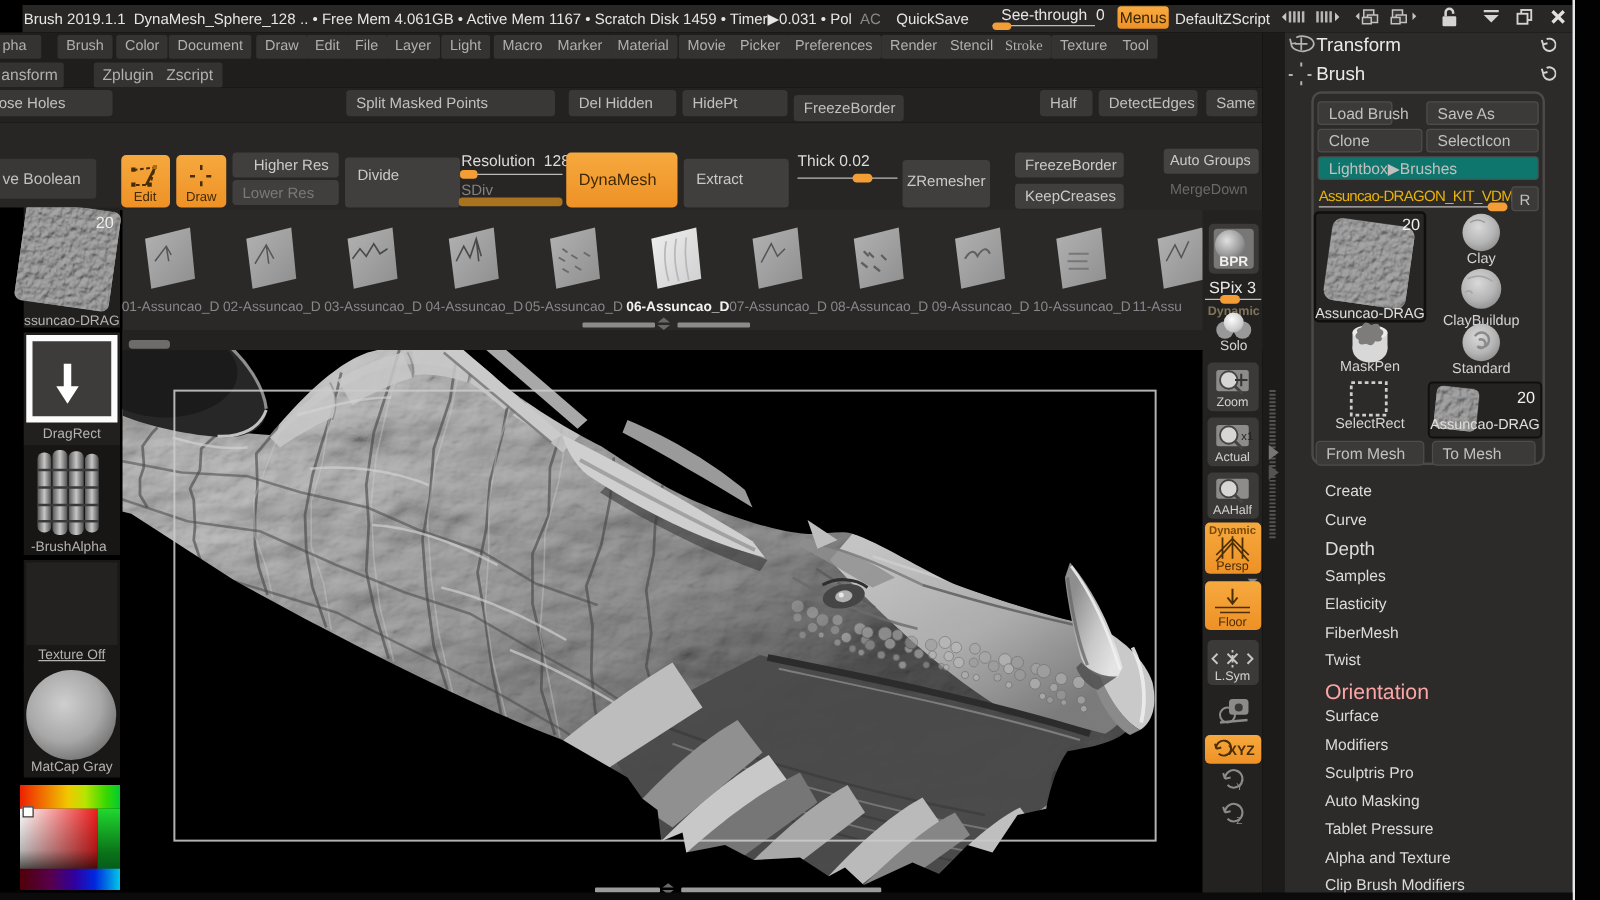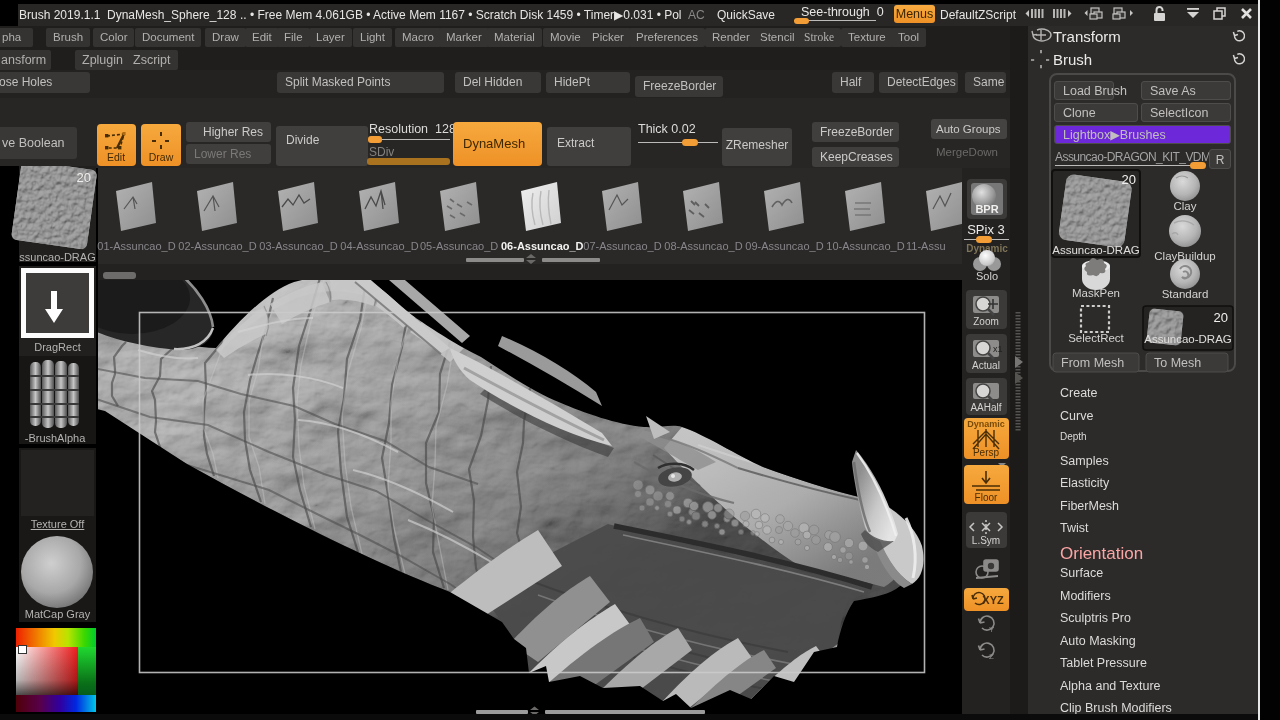--- a/index.html
+++ b/index.html
@@ -689,22 +689,22 @@
       <path d="M3.5 5.5 a5 5 0 1 0 2.8 -4.2 M3.5 5.5 l-1.1 -3.5 m1.1 3.5 l3.5 -0.9"></path>
       <path d="M3.5 28.5 a5 5 0 1 0 2.8 -4.2 M3.5 28.5 l-1.1 -3.5 m1.1 3.5 l3.5 -0.9"></path>
     </g>
   </svg>
 
   <div class="abs" style="left:1049px;top:73px;width:187px;height:299px;border:2px solid #4b4a48;border-radius:8px;box-sizing:border-box;"></div>
   <div class="btn" style="left:1054px;top:81px;width:60px;height:19px;line-height:19px;background:#3b3a39;border:1px solid #4e4d4b;font-size:12.5px;">Load Brush</div>
   <div class="btn" style="left:1141px;top:81px;width:90px;height:19px;line-height:19px;background:#3b3a39;border:1px solid #4e4d4b;font-size:12.5px;">Save As</div>
   <div class="btn" style="left:1054px;top:103px;width:84px;height:19px;line-height:19px;background:#3b3a39;border:1px solid #4e4d4b;font-size:12.5px;">Clone</div>
   <div class="btn" style="left:1141px;top:103px;width:90px;height:19px;line-height:19px;background:#3b3a39;border:1px solid #4e4d4b;font-size:12.5px;">SelectIcon</div>
-  <div class="btn" style="left:1054px;top:125px;width:177px;height:19px;line-height:19px;background:#6d28d9;border:1px solid #4e4d4b;font-size:12.5px;">Lightbox▶Brushes</div>
-  <div class="lbl" style="left:1055px;top:150px;font-size:12px;letter-spacing:-0.55px;color:#a3a3a3;">Assuncao-DRAGON_KIT_VDM</div>
+  <div class="btn" style="left:1054px;top:125px;width:177px;height:19px;line-height:19px;background:#0f766e;border:1px solid #4e4d4b;font-size:12.5px;">Lightbox▶Brushes</div>
+  <div class="lbl" style="left:1055px;top:150px;font-size:12px;letter-spacing:-0.55px;color:#eab308;">Assuncao-DRAGON_KIT_VDM</div>
   <div class="abs" style="left:1055px;top:165px;width:150px;height:1px;background:#bdbbb9;"></div>
   <div class="abs" style="left:1190px;top:162px;width:16px;height:7px;background:#f29d35;border-radius:3.5px;"></div>
   <div class="btn" style="left:1209px;top:149px;width:22px;height:20px;line-height:20px;text-align:center;padding:0;background:#3b3a39;border:1px solid #4e4d4b;">R</div>
 
   <svg class="abs" style="left:1048px;top:168px;" width="190" height="206" viewBox="0 0 190 206">
     <defs>
       <radialGradient id="clay" cx="0.42" cy="0.35" r="0.8">
         <stop offset="0" stop-color="#d9d9d9"></stop>
           <stop offset="0.55" stop-color="#b5b5b5"></stop>
           <stop offset="1" stop-color="#808080"></stop>
@@ -753,21 +753,21 @@
     <g font-family="Liberation Sans">
       <rect x="5" y="185" width="86" height="19" rx="3" fill="#3b3a39" stroke="#4e4d4b"></rect>
       <text x="13" y="199" font-size="12.5" fill="#c2c0be">From Mesh</text>
       <rect x="98" y="185" width="82" height="19" rx="3" fill="#3b3a39" stroke="#4e4d4b"></rect>
       <text x="106" y="199" font-size="12.5" fill="#c2c0be">To Mesh</text>
     </g>
   </svg>
 
   <div class="lbl" style="left:1060px;top:386px;font-size:12.5px;color:#dddbd9;">Create</div>
   <div class="lbl" style="left:1060px;top:409px;font-size:12.5px;color:#dddbd9;">Curve</div>
-  <div class="lbl" style="left:1060px;top:431px;font-size:10px;color:#dddbd9;">Depth</div>
+  <div class="lbl" style="left:1060px;top:431px;font-size:15px;color:#dddbd9;">Depth</div>
   <div class="lbl" style="left:1060px;top:454px;font-size:12.5px;color:#dddbd9;">Samples</div>
   <div class="lbl" style="left:1060px;top:476px;font-size:12.5px;color:#dddbd9;">Elasticity</div>
   <div class="lbl" style="left:1060px;top:499px;font-size:12.5px;color:#dddbd9;">FiberMesh</div>
   <div class="lbl" style="left:1060px;top:521px;font-size:12.5px;color:#dddbd9;">Twist</div>
   <div class="lbl" style="left:1060px;top:544px;font-size:17px;color:#fca5a5;">Orientation</div>
   <div class="lbl" style="left:1060px;top:566px;font-size:12.5px;color:#dddbd9;">Surface</div>
   <div class="lbl" style="left:1060px;top:589px;font-size:12.5px;color:#dddbd9;">Modifiers</div>
   <div class="lbl" style="left:1060px;top:611px;font-size:12.5px;color:#dddbd9;">Sculptris Pro</div>
   <div class="lbl" style="left:1060px;top:634px;font-size:12.5px;color:#dddbd9;">Auto Masking</div>
   <div class="lbl" style="left:1060px;top:656px;font-size:12.5px;color:#dddbd9;">Tablet Pressure</div>

